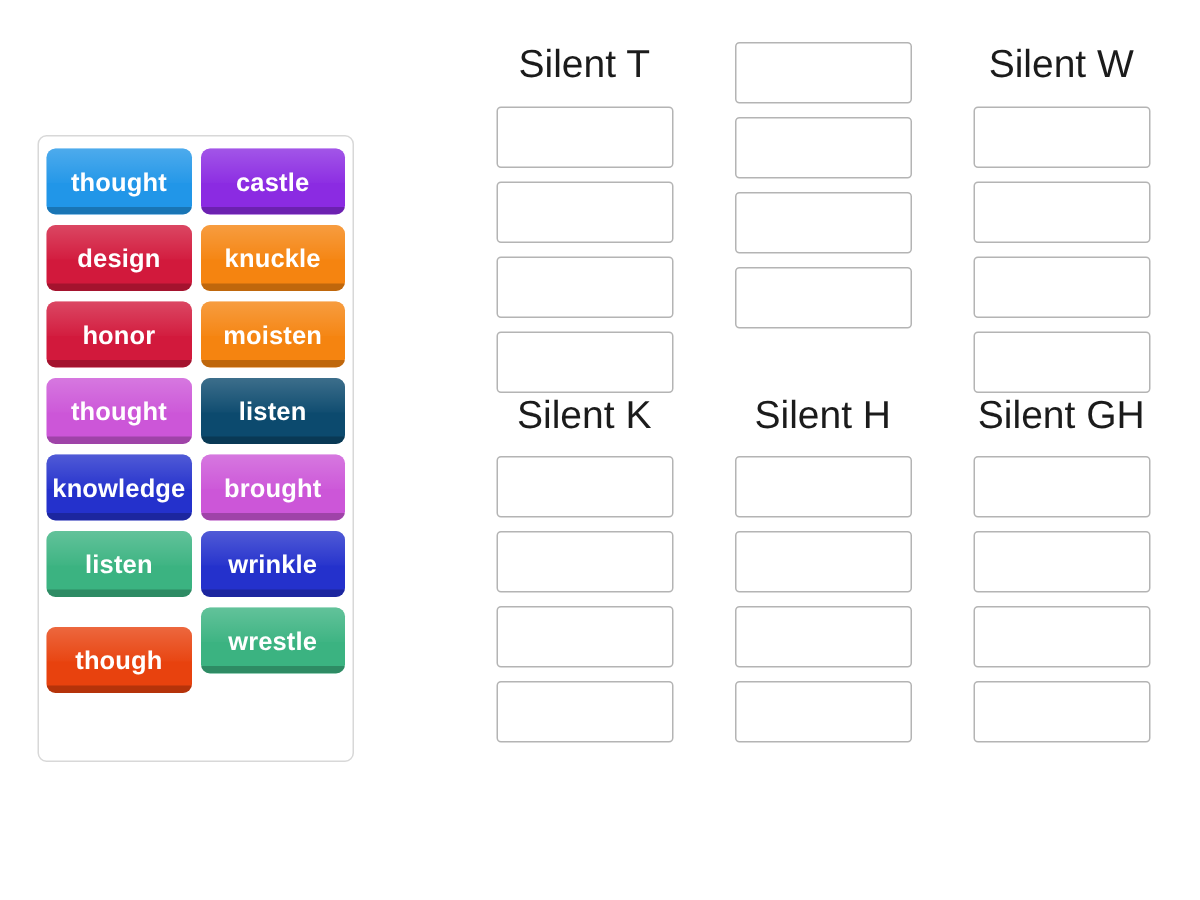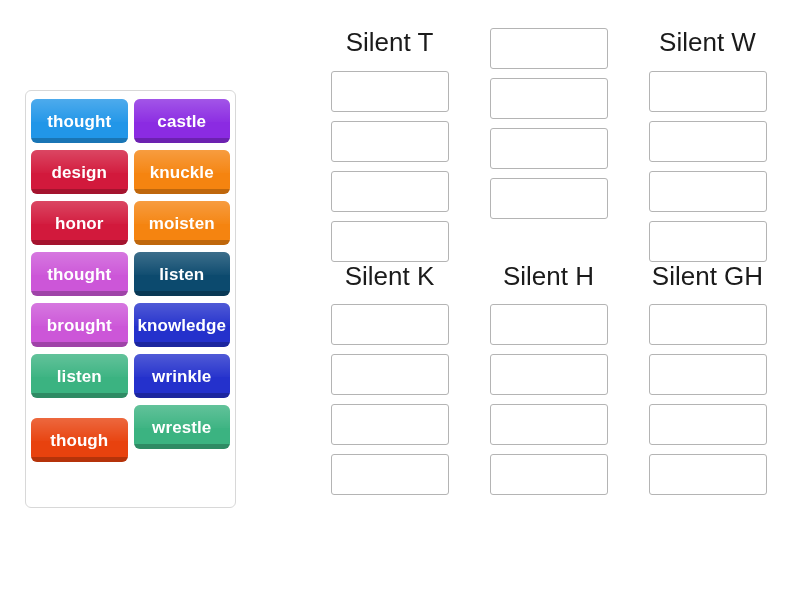--- a/index.html
+++ b/index.html
@@ -157,26 +157,26 @@
         </div>
         <div class="word-tile" style="background: rgb(245, 132, 16);">
           <span class="tile-label">moisten</span>
         </div>
         <div class="word-tile" style="background: rgb(204, 86, 216);">
           <span class="tile-label">thought</span>
         </div>
         <div class="word-tile" style="background: #0c4a6e;">
           <span class="tile-label">listen</span>
         </div>
+        <div class="word-tile" style="background: rgb(36, 49, 204);">
+          <span class="tile-label">knowledge</span>
+        </div>
         <div class="word-tile" style="background: rgb(204, 86, 216);">
           <span class="tile-label">brought</span>
         </div>
-        <div class="word-tile" style="background: rgb(36, 49, 204);">
-          <span class="tile-label">knowledge</span>
-        </div>
         <div class="word-tile" style="background: rgb(59, 179, 129);">
           <span class="tile-label">listen</span>
         </div>
         <div class="word-tile" style="background: rgb(36, 49, 204);">
           <span class="tile-label">wrinkle</span>
         </div>
         <div class="word-tile" style="background: rgb(232, 66, 14); margin-top: 16px;">
           <span class="tile-label">though</span>
         </div>
         <div class="word-tile" style="background: rgb(59, 179, 129);">

